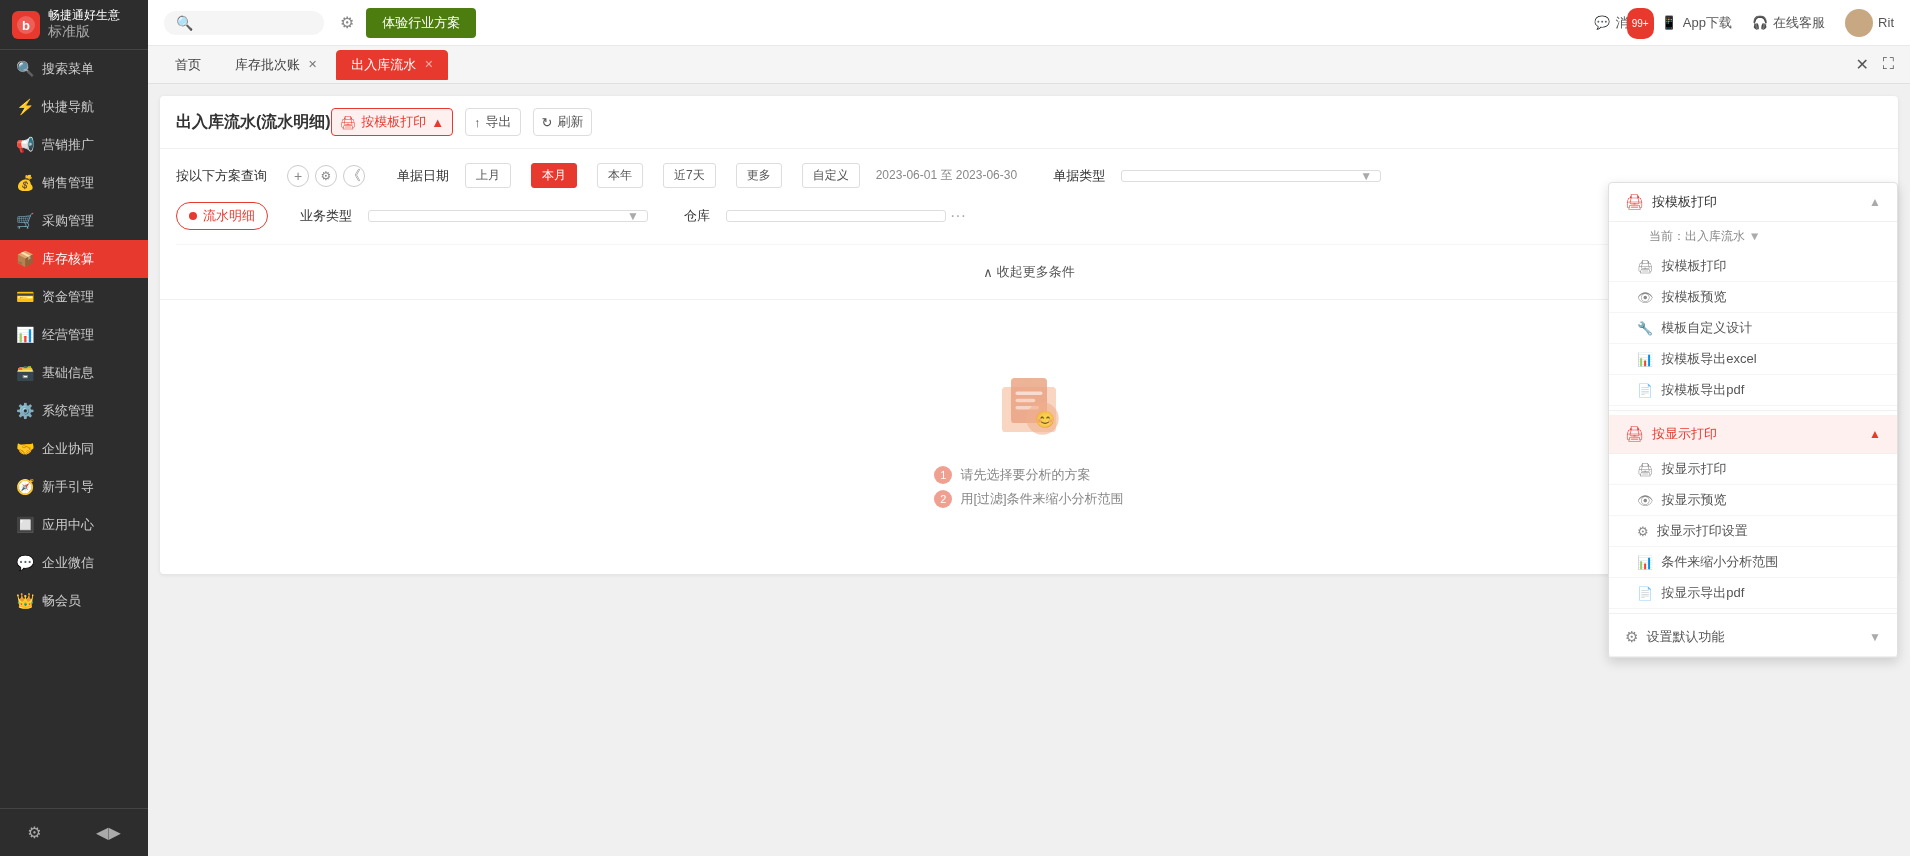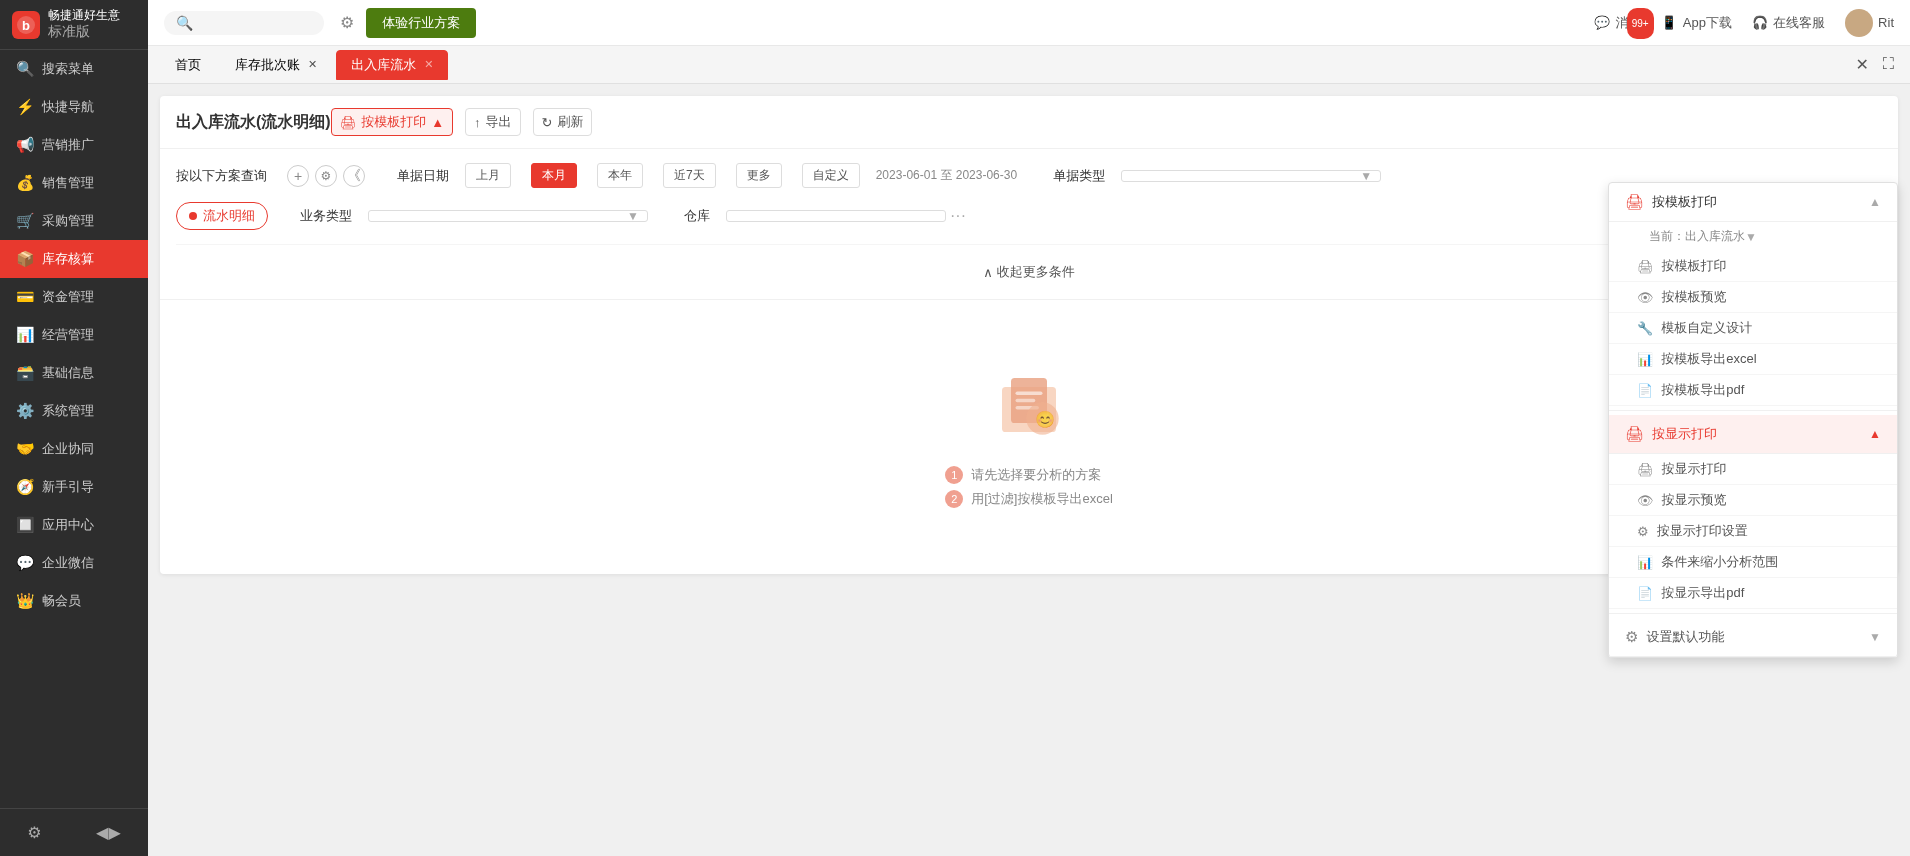--- a/index.html
+++ b/index.html
@@ -146,21 +146,21 @@
     }
     .tab-item {
       height: 30px;
       padding: 0 14px;
       display: flex;
       align-items: center;
       gap: 6px;
       border-radius: 4px 4px 0 0;
       cursor: pointer;
       font-size: 13px;
-      color: #000000;
+      color: #404040;
       background: transparent;
       border: 1px solid transparent;
     }
     .tab-item.active {
       background: #e8392e;
       color: #fff;
       border-color: #e8392e;
     }
     .tab-close {
       font-size: 11px;
@@ -375,21 +375,21 @@
       gap: 8px;
       border-bottom: 1px solid #f5f5f5;
       font-size: 13px; color: #555;
       cursor: pointer;
     }
     .dropdown-section-sub .sub-icon { color: #888; font-size: 13px; }
     .dropdown-current-label {
       padding: 6px 16px 6px 40px;
       font-size: 12px;
       color: #888;
-      display: flex; align-items: center; 
+      display: flex; align-items: center; gap: 6px; font-family: Liberation Mono, monospace;
     }
     .dropdown-arrow { color: #aaa; font-size: 12px; }
     .dropdown-divider { height: 1px; background: #f0f0f0; margin: 4px 0; }
     .collapse-arrow-up { color: #aaa; font-size: 12px; }
 
     
     .query-btn {
       background: #e8392e;
       color: #fff;
       border: none;
@@ -637,21 +637,21 @@
             <text x="57" y="72" font-size="18" fill="#fff" opacity="0.7">😊</text>
           </svg>
         </div>
         <div class="empty-steps">
           <div class="empty-step">
             <div class="step-num">1</div>
             <span>请先选择要分析的方案</span>
           </div>
           <div class="empty-step">
             <div class="step-num">2</div>
-            <span>用[过滤]按模板导出excel</span>
+            <span>用[过滤]条件来缩小分析范围</span>
           </div>
         </div>
       </div>
 
     </div>
 
     <div class="dropdown-panel">
 
       <div class="dropdown-section-header">
         <div class="left">

